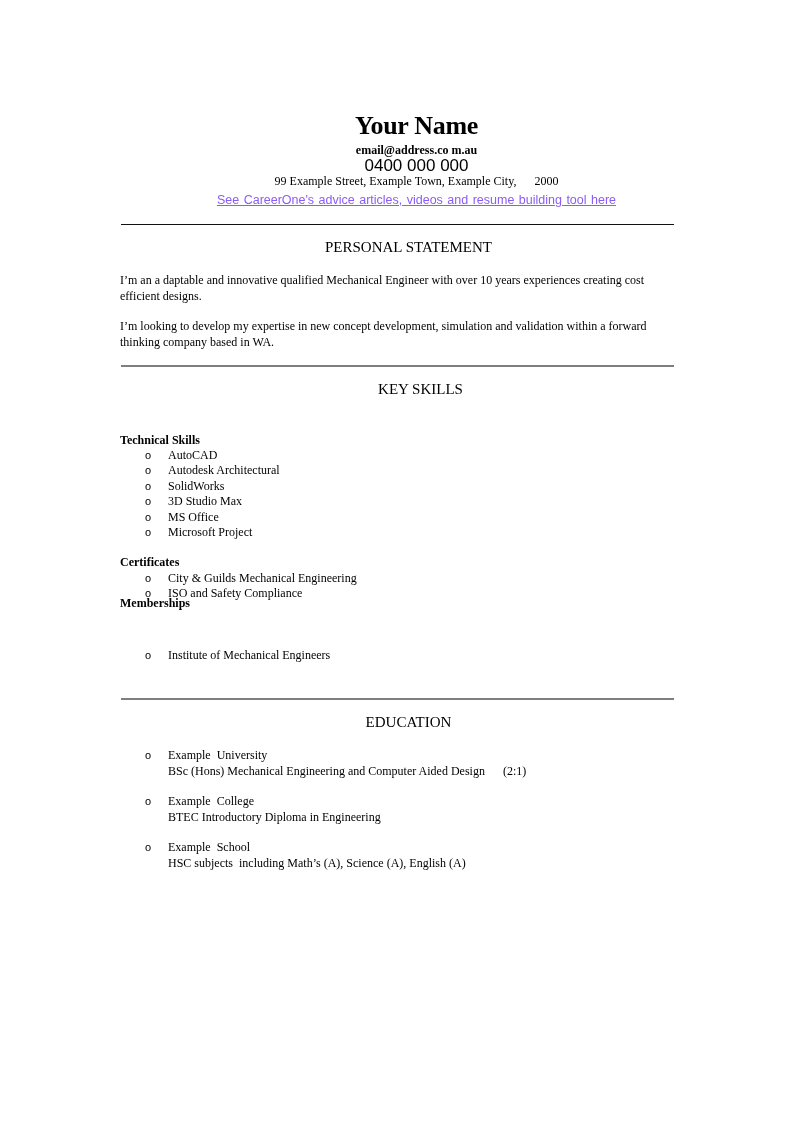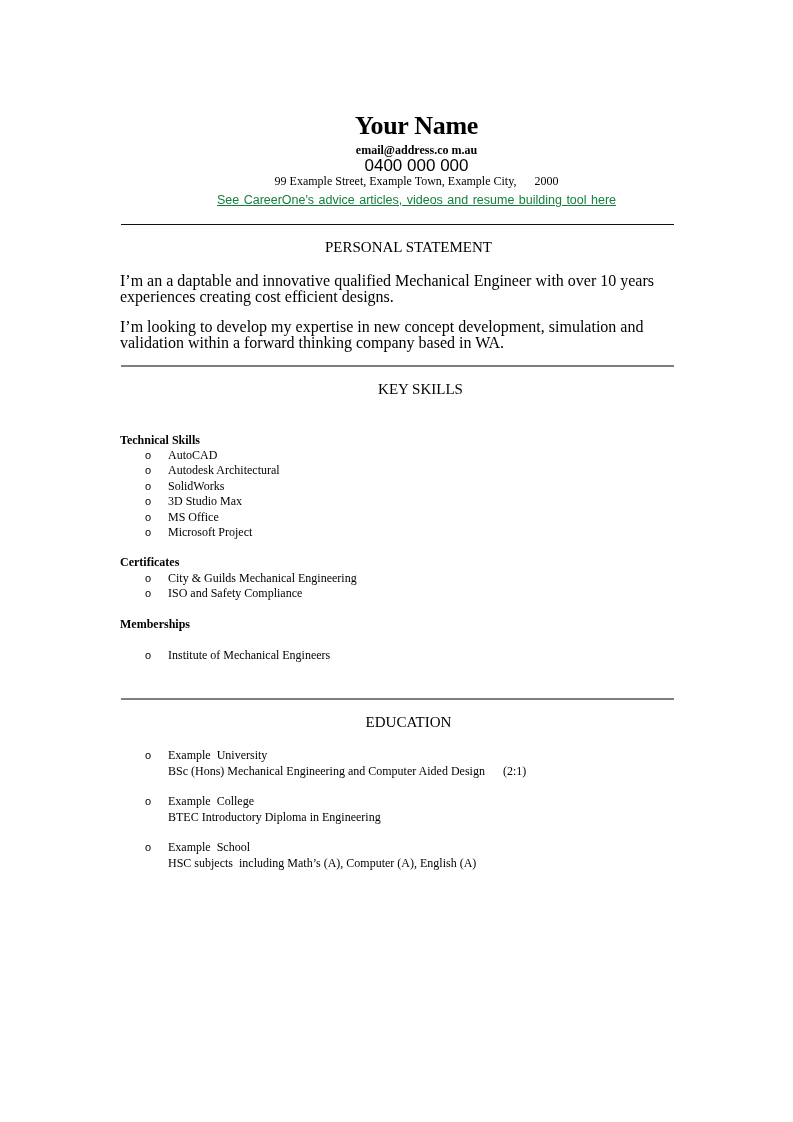--- a/index.html
+++ b/index.html
@@ -51,21 +51,21 @@
       font-size: 12px;
       line-height: 15px;
       margin-top: 1px;
       white-space: pre;
     }
     .link {
       display: inline-block;
       font-family: "Liberation Sans", "DejaVu Sans", sans-serif;
       font-size: 12.5px;
       line-height: 16px;
-      color: #15803d;
+      color: #8b5cf6;
       text-decoration: underline;
       margin-top: 3px;
       word-spacing: 1px;
       cursor: pointer;
     }
     .rule {
       position: absolute;
       left: 121px;
       width: 553px;
       height: 0;
@@ -79,21 +79,21 @@
       text-align: center;
       font-size: 15px;
       line-height: 18px;
       margin: 0;
       font-weight: normal;
     }
     .para {
       position: absolute;
       left: 120px;
       width: 545px;
-      font-size: 16px;
+      font-size: 12px;
       line-height: 15.5px;
       margin: 0;
     }
     .subhead {
       position: absolute;
       left: 120px;
       font-size: 12px;
       font-weight: bold;
       line-height: 15px;
     }
@@ -160,21 +160,21 @@
     <li><span class="bullet">o</span><span>MS Office</span></li>
     <li><span class="bullet">o</span><span>Microsoft Project</span></li>
   </ul>
 
   <div class="subhead" style="top:555px;">Certificates</div>
   <ul class="list" style="top:571px;">
     <li><span class="bullet">o</span><span>City &amp; Guilds Mechanical Engineering</span></li>
     <li><span class="bullet">o</span><span>ISO and Safety Compliance</span></li>
   </ul>
 
-  <div class="subhead" style="top:617px;">Memberships</div>
+  <div class="subhead" style="top:596px;">Memberships</div>
   <ul class="list" style="top:648px;">
     <li><span class="bullet">o</span><span>Institute of Mechanical Engineers</span></li>
   </ul>
 
   <div class="rule gray" style="top:698px;"></div>
 
   <h2 class="section-title" style="top:713px;">EDUCATION</h2>
 
   <div class="edu-item" style="top:747px;">
     <span class="bullet">o</span>
@@ -184,16 +184,16 @@
 
   <div class="edu-item" style="top:793px;">
     <span class="bullet">o</span>
     <div class="edu-line">Example  College</div>
     <div class="edu-line b">BTEC Introductory Diploma in Engineering</div>
   </div>
 
   <div class="edu-item" style="top:839px;">
     <span class="bullet">o</span>
     <div class="edu-line">Example  School</div>
-    <div class="edu-line"><span>HSC subjects  including </span><span class="b">Math’s</span><span> (A), </span><span class="b">Computer</span><span> (A), </span><span class="b">English</span><span> (A)</span></div>
+    <div class="edu-line"><span>HSC subjects  including </span><span class="b">Math’s</span><span> (A), </span><span class="b">Science</span><span> (A), </span><span class="b">English</span><span> (A)</span></div>
   </div>
 
 </div>
 
 </body></html>

